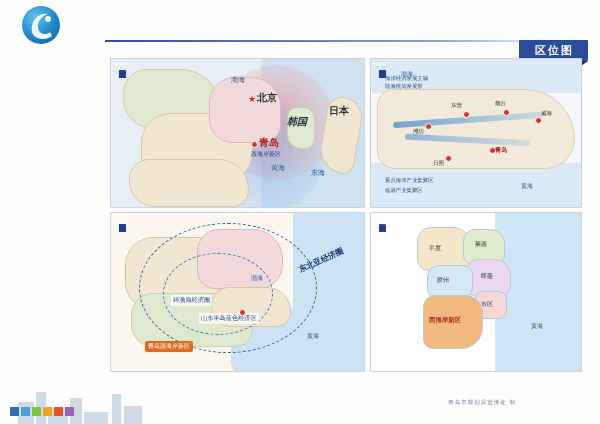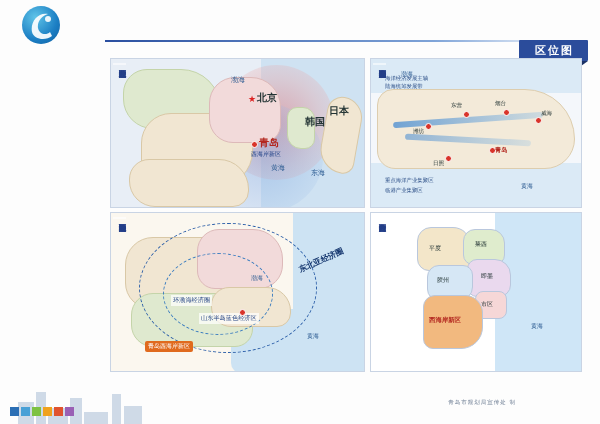--- a/index.html
+++ b/index.html
@@ -291,21 +291,21 @@
       <div class="landmass land-green" style="left:176px;top:48px;width:26px;height:40px;border-radius:10px 12px 10px 14px;"></div>
       <div class="landmass land-tan" style="left:212px;top:38px;width:34px;height:74px;border-radius:16px 22px 12px 26px;transform:rotate(10deg);"></div>
 
       <div class="star" style="left:137px;top:36px;">★</div>
       <div class="maplabel big" style="left:146px;top:34px;">北京</div>
 
       <div class="dot-red" style="left:140px;top:82px;"></div>
       <div class="maplabel big red" style="left:148px;top:79px;">青岛</div>
       <div class="maplabel blue" style="left:140px;top:92px;font-size:6px;">西海岸新区</div>
 
-      <div class="maplabel big" style="left:194px;top:58px;">韩国</div>
+      <div class="maplabel big" style="left:176px;top:58px;font-style:italic;">韩国</div>
       <div class="maplabel big" style="left:218px;top:47px;">日本</div>
       <div class="maplabel" style="left:160px;top:106px;color:#2d5c92;">黄海</div>
       <div class="maplabel" style="left:120px;top:18px;color:#2d5c92;">渤海</div>
       <div class="maplabel" style="left:200px;top:111px;color:#2d5c92;">东海</div>
     </div>
     <div class="panel-title">西海岸新区在东北亚区域中的位置</div>
   </div>
 
   <div class="panel p-tr">
     <div class="panel-body">

